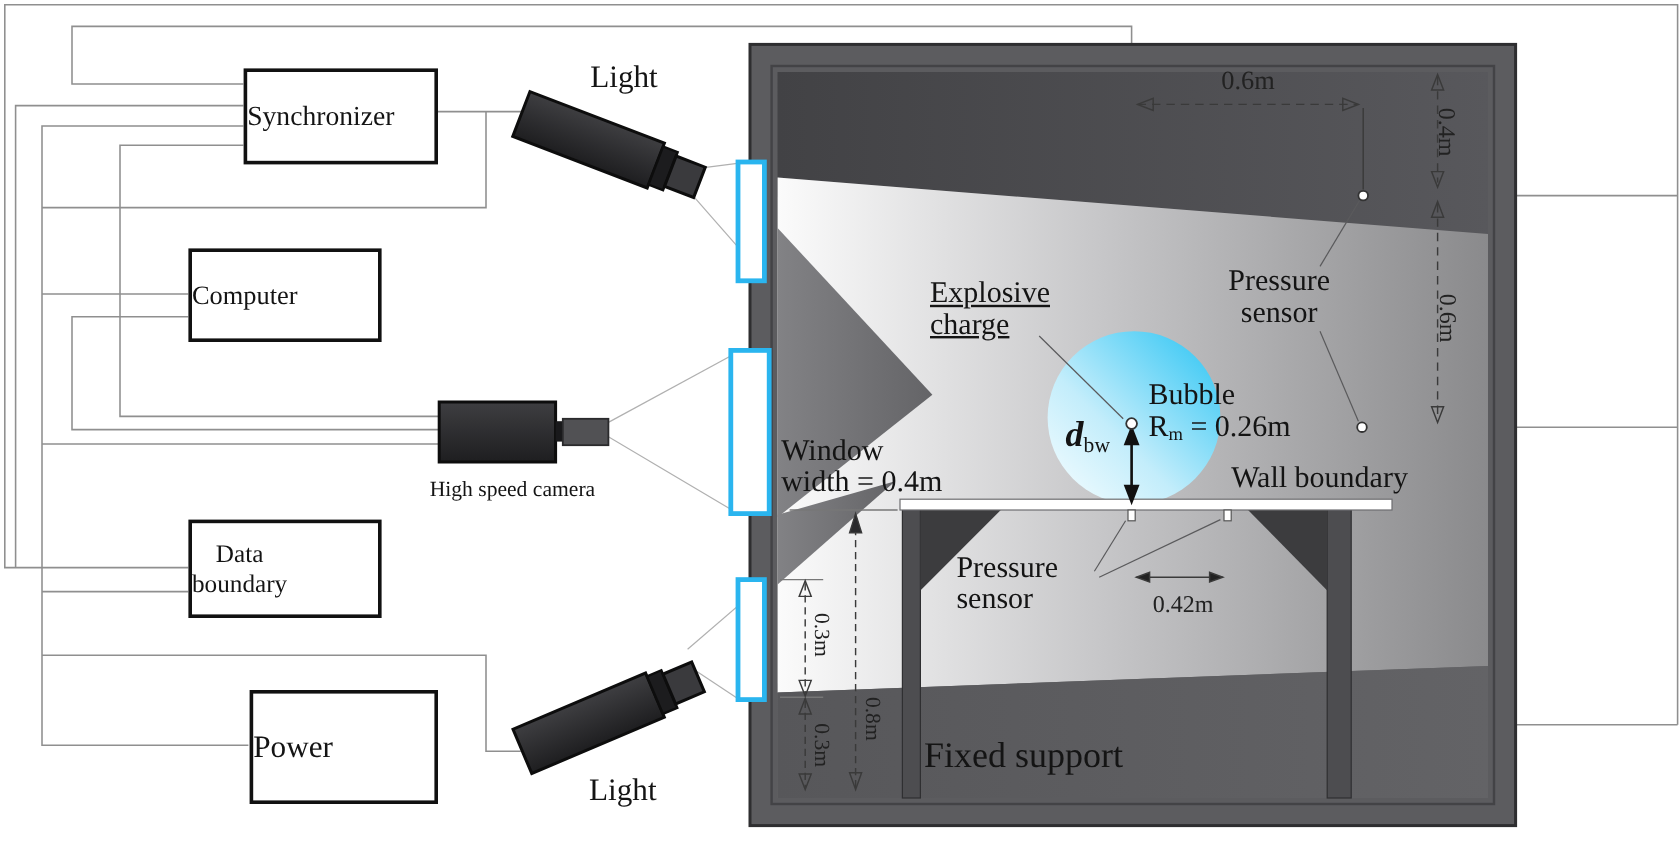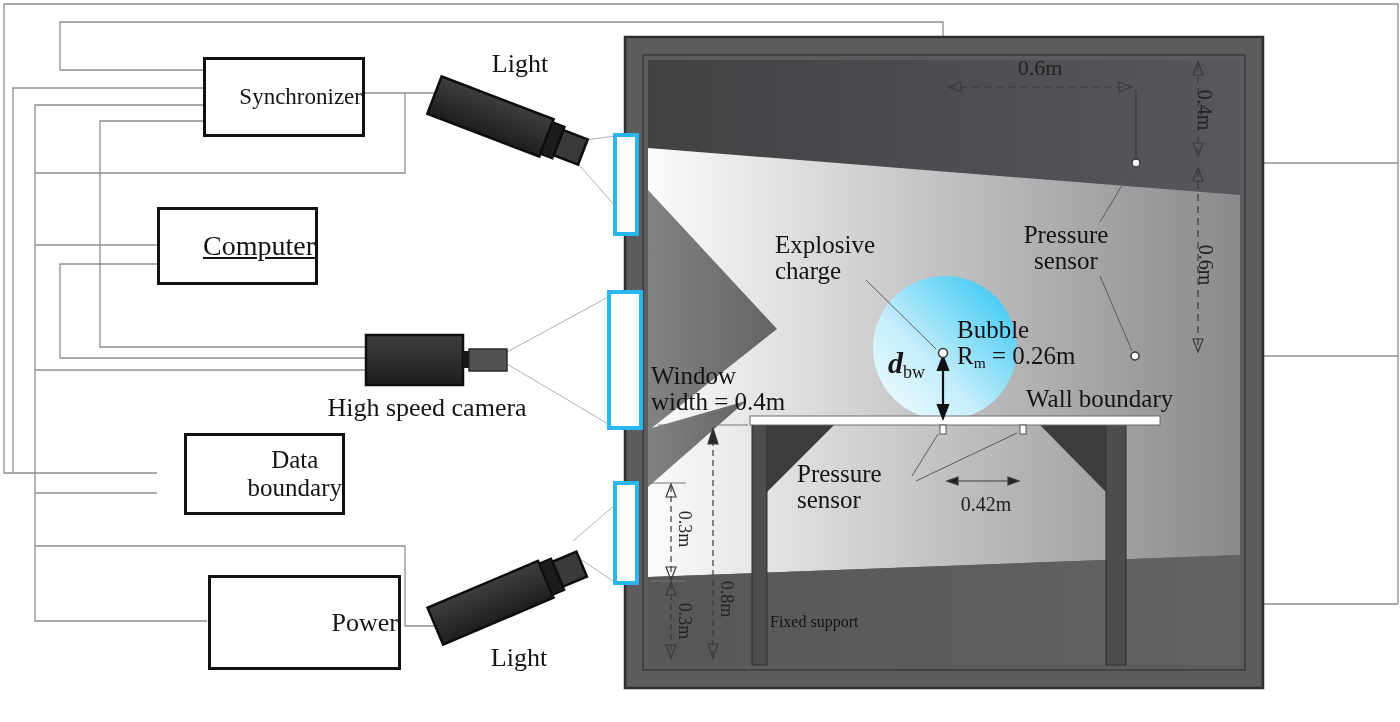--- a/index.html
+++ b/index.html
@@ -2,21 +2,21 @@
 <html><head>
 <meta charset="utf-8">
 <style>
   html,body{margin:0;padding:0;background:#ffffff;}
   .stage{position:relative;width:1400px;height:722px;background:#ffffff;
          font-family:"Liberation Serif", serif;color:#141414;overflow:hidden;}
   .stage svg{position:absolute;left:0;top:0;}
   .lbl{position:absolute;white-space:nowrap;line-height:1.04;}
   .ctr{transform:translate(-50%,-50%);}
   .devbox{position:absolute;background:#ffffff;border:3px solid #111111;
-          display:flex;align-items:center;justify-content:flex-end;text-align:center;
+          display:flex;align-items:center;justify-content:flex-start;text-align:center;
           font-size:25px;}
   .dim{font-size:20px;color:#222;}
   .rot90{transform:translate(-50%,-50%) rotate(90deg);}
   .sub{font-size:0.62em;vertical-align:-0.25em;}
   .dbw{font-size:30px;font-weight:bold;font-style:italic;}
   .dbw .sub{font-style:normal;font-weight:normal;font-size:18px;}
 </style>
 </head>
 <body>
 
@@ -170,38 +170,38 @@
   </g>
 
   <rect x="615" y="135" width="22" height="99" fill="#ffffff" stroke="#2ab5ef" stroke-width="4"></rect>
   <rect x="609" y="292" width="32" height="136" fill="#ffffff" stroke="#2ab5ef" stroke-width="4"></rect>
   <rect x="615" y="483" width="22" height="100" fill="#ffffff" stroke="#2ab5ef" stroke-width="4"></rect>
 </svg>
 
 <div class="devbox" style="left:203px;top:57px;width:156px;height:74px;font-size:23px;">
   <span>Synchronizer</span>
 </div>
-<div class="devbox" style="left:157px;top:207px;width:155px;height:72px;font-size:28px;text-decoration:underline;">
+<div class="devbox" style="left:157px;top:207px;width:155px;height:72px;font-size:22px;">
   <span>Computer</span>
 </div>
-<div class="devbox" style="left:157px;top:433px;width:155px;height:76px;font-size:25px;margin-left:27px;">
+<div class="devbox" style="left:157px;top:433px;width:155px;height:76px;font-size:21px;">
   <span>
     <span>Data</span><br>
     <span>boundary</span>
   </span>
 </div>
-<div class="devbox" style="left:208px;top:575px;width:151px;height:89px;font-size:26px;padding-left:36px;">
+<div class="devbox" style="left:208px;top:575px;width:151px;height:89px;font-size:26px;">
   <span>Power</span>
 </div>
 
 <div class="lbl ctr" style="left:520px;top:64px;font-size:26px;">Light</div>
 <div class="lbl ctr" style="left:519px;top:658px;font-size:26px;">Light</div>
-<div class="lbl ctr" style="left:427px;top:408px;font-size:26px;">High speed camera</div>
-
-<div class="lbl" style="left:775px;top:232px;font-size:25px;">
+<div class="lbl ctr" style="left:427px;top:408px;font-size:18px;">High speed camera</div>
+
+<div class="lbl" style="left:775px;top:232px;font-size:25px;text-decoration:underline;">
   <span>Explosive</span><br>
   <span>charge</span>
 </div>
 
 <div class="lbl" style="left:1066px;top:248px;font-size:25px;text-align:center;transform:translate(-50%,-50%);">
   <span>Pressure</span><br>
   <span>sensor</span>
 </div>
 
 <div class="lbl" style="left:957px;top:317px;font-size:25px;">
@@ -214,21 +214,21 @@
 <div class="lbl" style="left:651px;top:327px;font-size:25px;margin-top:36px;">
   <span>Window</span><br>
   <span>width = 0.4m</span>
 </div>
 
 <div class="lbl" style="left:797px;top:461px;font-size:25px;">
   <span>Pressure</span><br>
   <span>sensor</span>
 </div>
 
-<div class="lbl" style="left:770px;top:614px;font-size:16px;">Fixed support</div>
+<div class="lbl" style="left:770px;top:614px;font-size:30px;">Fixed support</div>
 
 <div class="lbl dbw" style="left:888px;top:347px;">
   <span>d</span><span class="sub">bw</span>
 </div>
 
 <div class="lbl dim ctr" style="left:1040px;top:68px;font-size:22px;">0.6m</div>
 <div class="lbl dim rot90" style="left:1205px;top:110px;">0.4m</div>
 <div class="lbl dim rot90" style="left:1206px;top:265px;">0.6m</div>
 <div class="lbl dim ctr" style="left:986px;top:504px;">0.42m</div>
 <div class="lbl dim rot90" style="left:685px;top:529px;font-size:18px;">0.3m</div>

